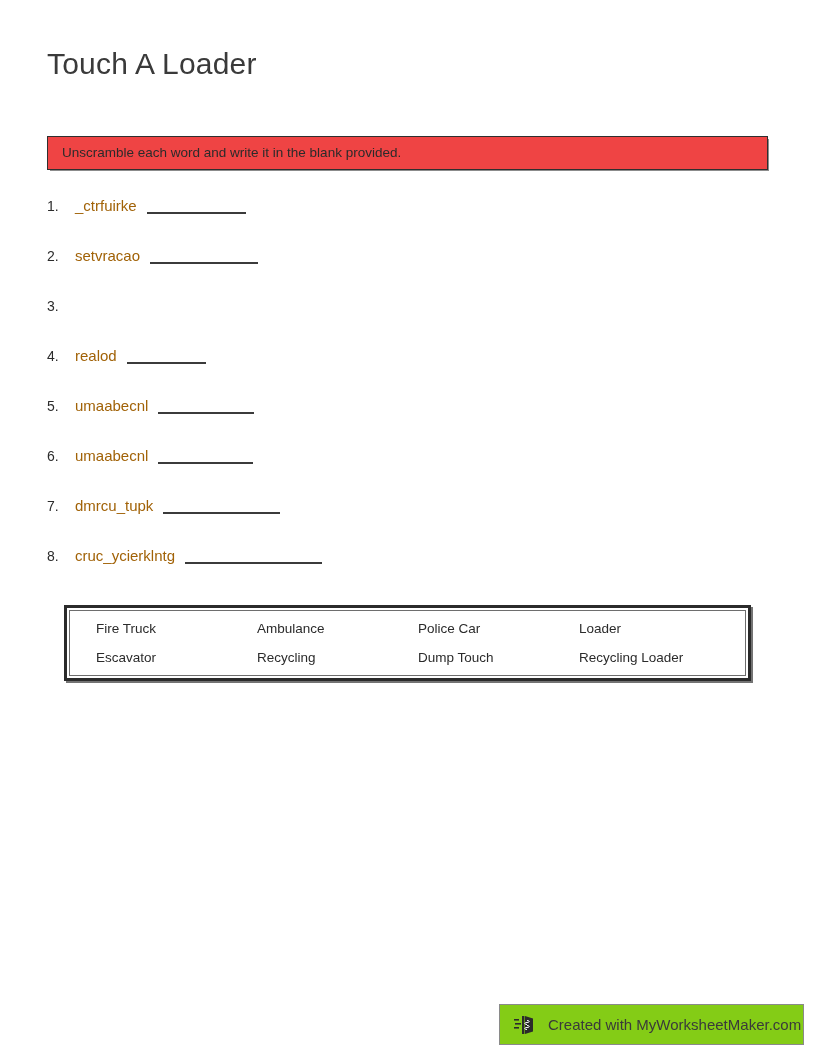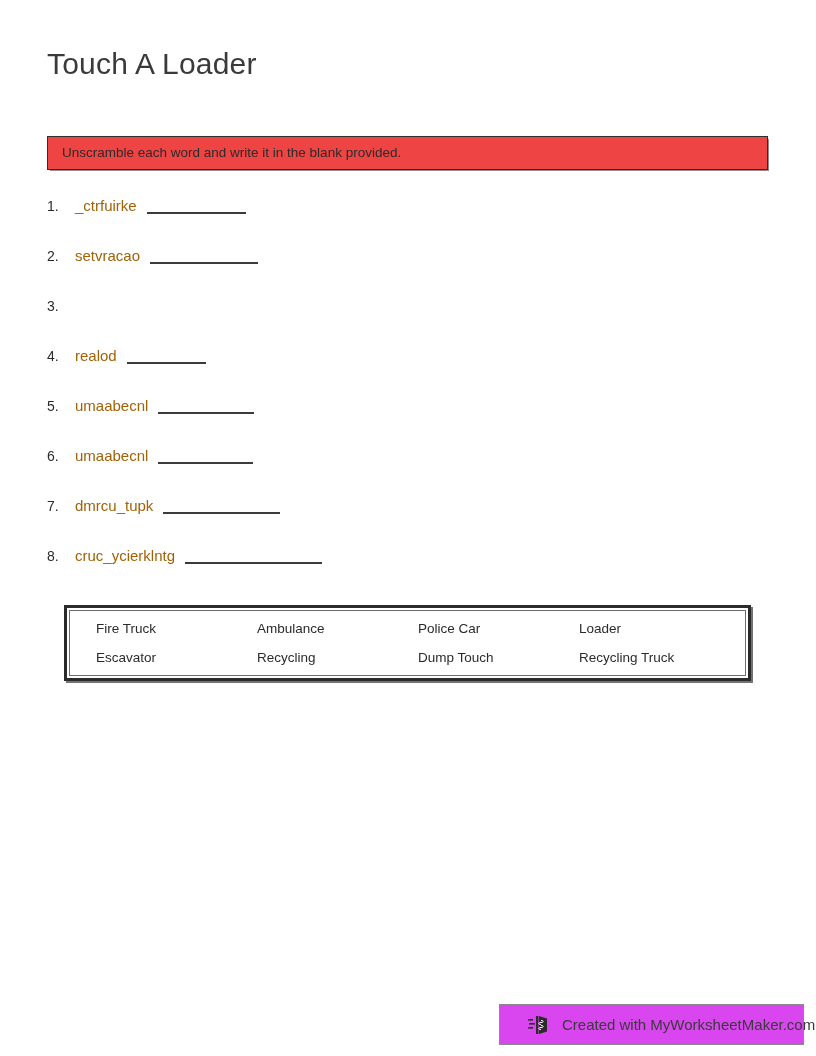--- a/index.html
+++ b/index.html
@@ -128,25 +128,25 @@
   .wb-cell:last-child { flex: 0 0 auto; width: auto; }
 
   
   .footer-badge {
     position: absolute;
     left: 499px;
     top: 1004px;
     width: 305px;
     height: 41px;
     border: 1px solid #8a8a8a;
-    background: #d946ef;
+    background: #84cc16;
     box-sizing: border-box;
     display: flex;
     align-items: center;
-    padding-left: 28px;
+    padding-left: 14px;
   }
   .footer-logo {
     width: 26px;
     height: 24px;
     flex: 0 0 26px;
     position: relative;
     margin-right: 8px;
   }
   .footer-text {
     font-size: 15px;
@@ -205,21 +205,21 @@
         <div class="wb-row">
           <span class="wb-cell">Fire Truck</span>
           <span class="wb-cell">Ambulance</span>
           <span class="wb-cell">Police Car</span>
           <span class="wb-cell">Loader</span>
         </div>
         <div class="wb-row">
           <span class="wb-cell">Escavator</span>
           <span class="wb-cell">Recycling</span>
           <span class="wb-cell">Dump Touch</span>
-          <span class="wb-cell">Recycling Truck</span>
+          <span class="wb-cell">Recycling Loader</span>
         </div>
       </div>
   </div>
 
   <div class="footer-badge">
     <span class="footer-logo">
       <svg viewBox="0 0 26 24" width="26" height="24" aria-hidden="true">
         <g fill="#2b2b2b">
           <rect x="0" y="6" width="5" height="1.6"></rect>
           <rect x="1" y="10" width="6" height="1.6"></rect>

